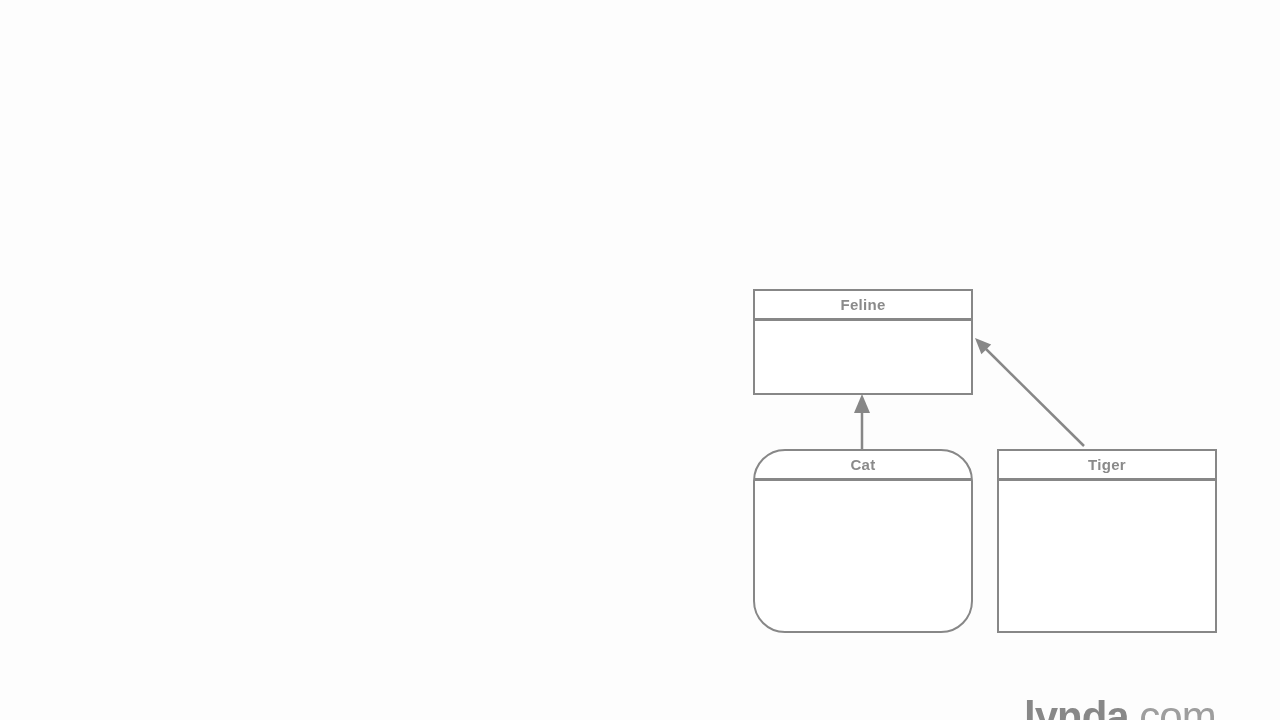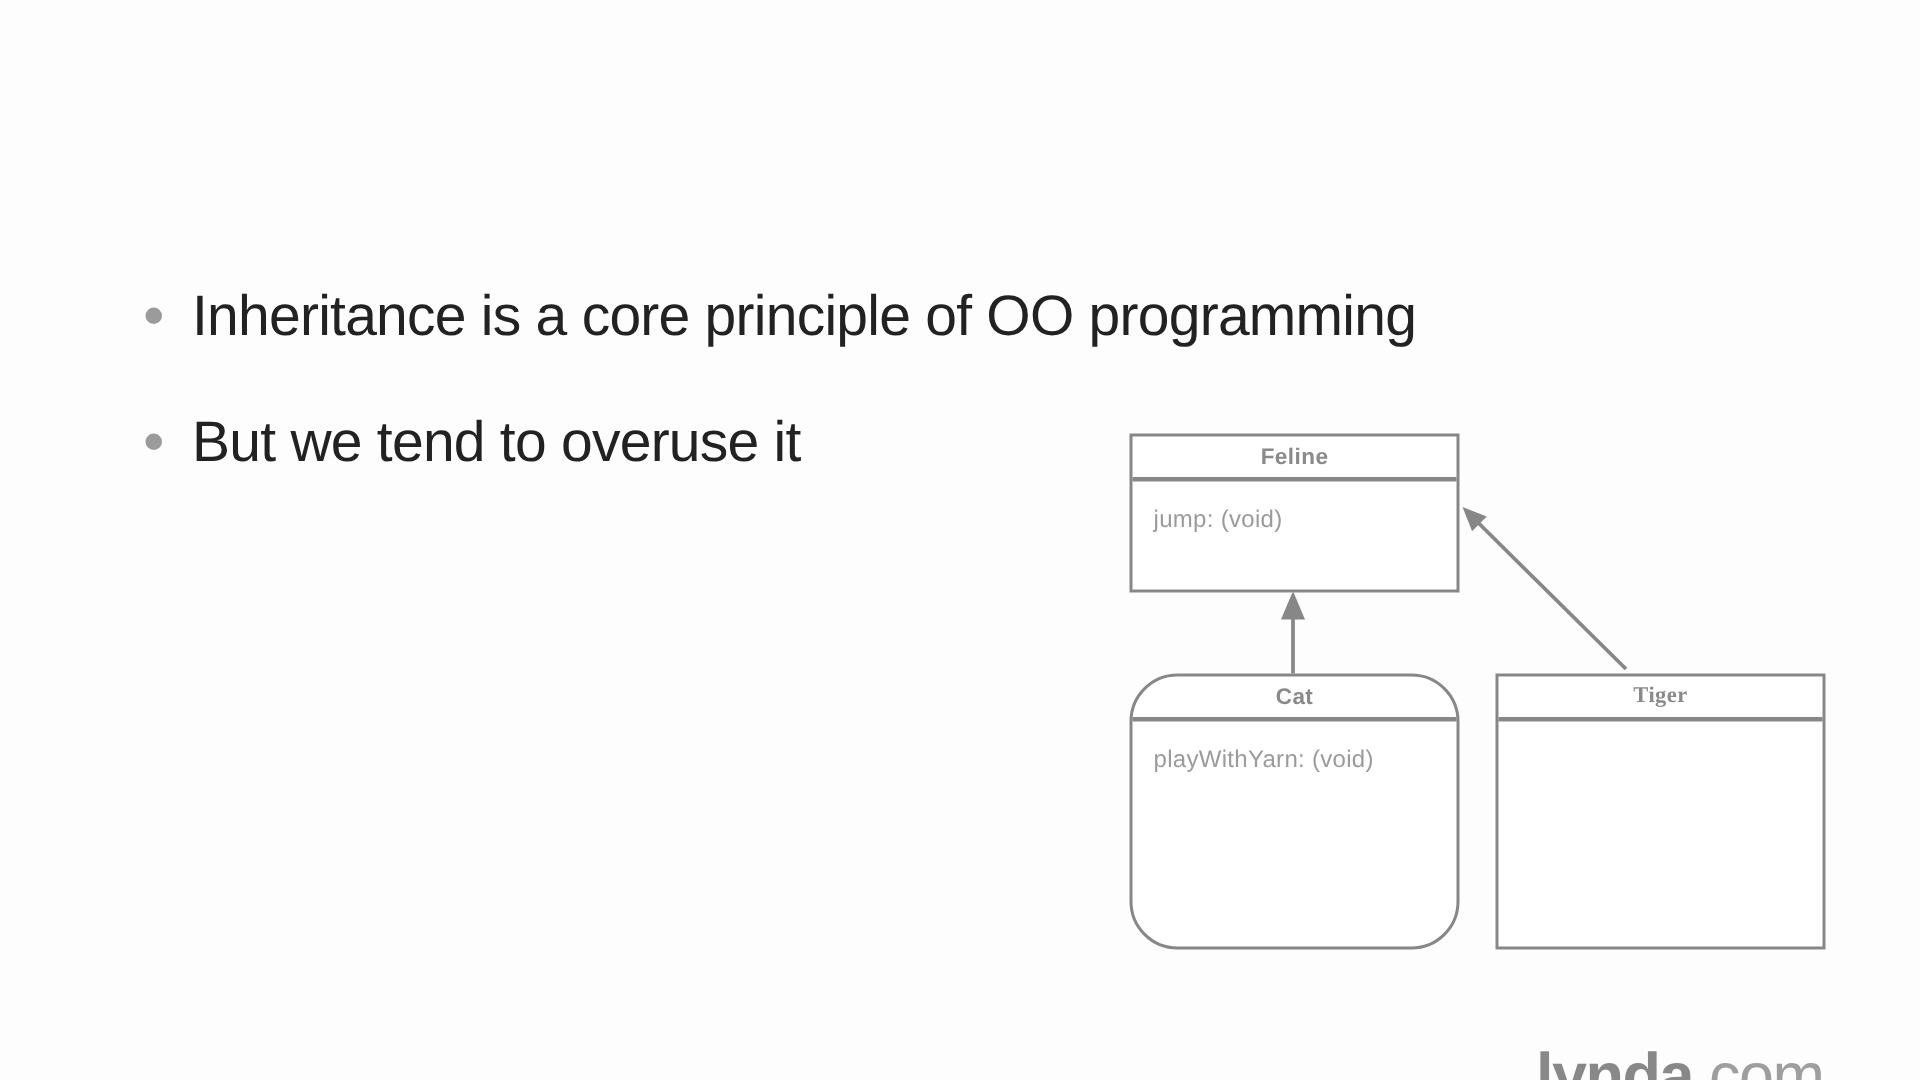--- a/index.html
+++ b/index.html
@@ -80,21 +80,21 @@
     letter-spacing: 0.3px;
   }
   .class-box .member {
     padding: 17px 14px 0 14px;
     font-size: 16px;
     color: #9b9b9b;
     letter-spacing: 0.2px;
   }
   .box-feline { left: 23px; top: 9px;  width: 220px; height: 106px; }
   .box-cat    { left: 23px; top: 169px; width: 220px; height: 184px; border-radius: 32px; }
-  .box-tiger  { left: 267px; top: 169px; width: 220px; height: 184px; font-family: Liberation Serif, serif; }
+  .box-tiger  { left: 267px; top: 169px; width: 220px; height: 184px; }
   .arrows {
     position: absolute;
     left: 0; top: 0;
     width: 510px;
     height: 370px;
   }
   
   .logo {
     position: absolute;
     left: 1024px;
@@ -105,54 +105,42 @@
   }
   .logo .primary { font-weight: 700; color: #888888; }
   .logo .suffix  { font-weight: 400; color: #9e9e9e; }
 </style>
 </head>
 <body>
 
 <div class="slide">
 
 
-  <ul class="bullets">
-    <li>
-      <span class="dot"></span>
-      <span>Inheritance is a core principle of OO programming</span>
-    </li>
-    <li>
-      <span class="dot"></span>
-      <span>But we tend to overuse it</span>
-    </li>
-  </ul>
 
   <div class="uml">
 
     <svg class="arrows" viewBox="0 0 510 370">
 
       <g>
         <line x1="132" y1="169" x2="132" y2="131" stroke="#878787" stroke-width="2.5"></line>
         <polygon points="132,114 124,133 140,133" fill="#878787"></polygon>
       </g>
 
       <g>
         <line x1="354" y1="166" x2="256" y2="69" stroke="#878787" stroke-width="2.5"></line>
         <polygon points="245,58 261.2,64.4 251.4,74.2" fill="#878787"></polygon>
       </g>
     </svg>
 
     <div class="class-box box-feline">
       <div class="hdr">Feline</div>
-      <div class="member">jump: (void)</div>
     </div>
 
     <div class="class-box box-cat">
       <div class="hdr">Cat</div>
-      <div class="member">playWithYarn: (void)</div>
     </div>
 
     <div class="class-box box-tiger">
       <div class="hdr">Tiger</div>
     </div>
 
   </div>
 
   <div class="logo">
     <span class="primary">lynda</span><span class="suffix">.com</span>

